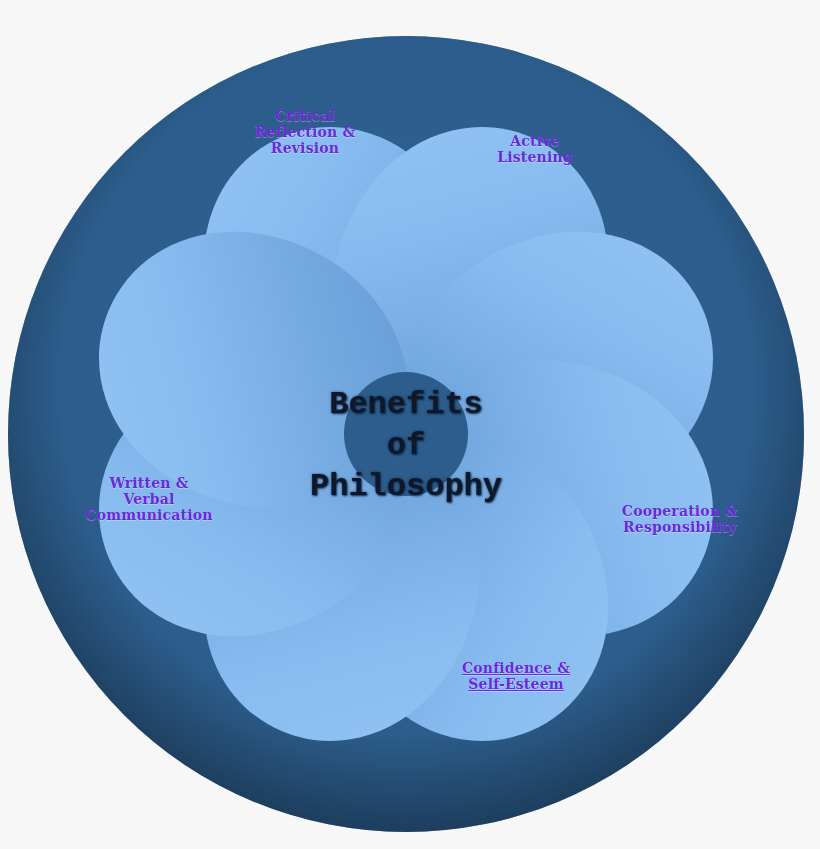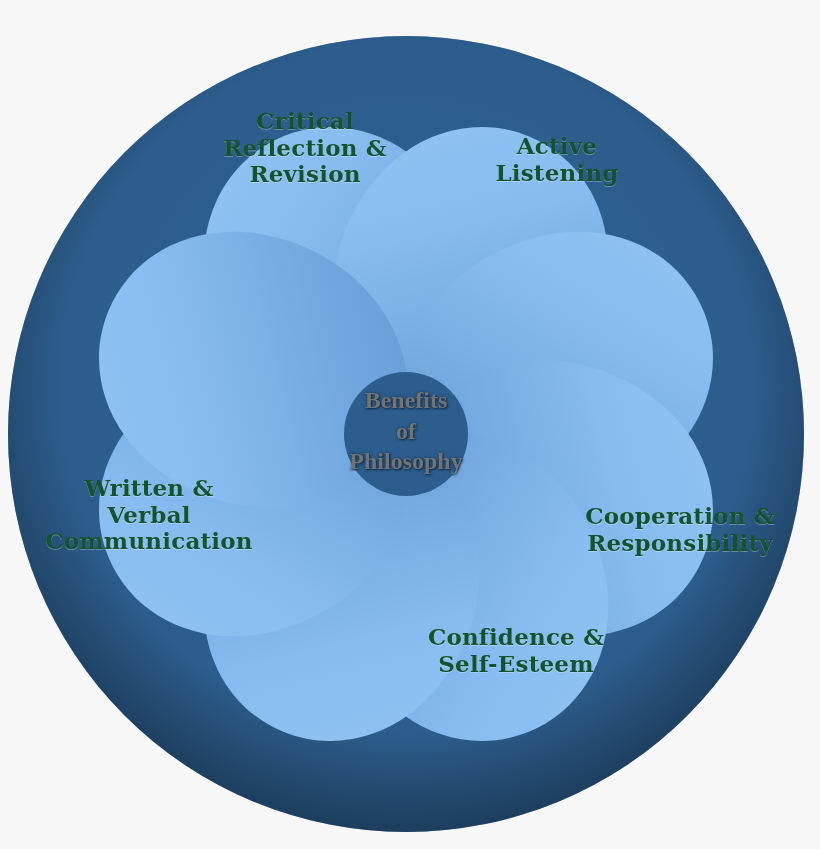--- a/index.html
+++ b/index.html
@@ -20,48 +20,48 @@
     background: #f7f7f7;
   }
   #flower-svg {
     display: block;
     width: 820px;
     height: 849px;
   }
   .petal-label {
     position: absolute;
     text-align: center;
-    color: #14532d;
+    color: #6d28d9;
     font-family: "DejaVu Serif", "Liberation Serif", serif;
     font-weight: bold;
-    font-size: 23px;
+    font-size: 14px;
     line-height: 1.16;
     letter-spacing: 0.2px;
     text-shadow: 0 1px 0 rgba(255,255,255,0.30);
     pointer-events: none;
     white-space: pre-line;
   }
   #center-label {
     position: absolute;
     text-align: center;
-    color: #737373;
-    font-family: Liberation Serif, serif;
+    color: #0f172a;
+    font-family: Liberation Mono, monospace;
     font-weight: bold;
-    font-size: 24px;
+    font-size: 32px;
     line-height: 1.28;
     text-shadow: 1px 1px 2px rgba(10,35,60,0.85), 0 0 3px rgba(10,35,60,0.5);
     pointer-events: none;
     white-space: pre-line;
   }
   
   .lbl-0 { left: 196px; top: 108px; width: 218px; }   
-  .lbl-1 { left: 454px; top: 133px; width: 206px; }   
+  .lbl-1 { left: 432px; top: 133px; width: 206px; }   
   .lbl-2 { left: 520px; top: 289px; width: 268px; }   
   .lbl-3 { left: 556px; top: 503px; width: 248px; }   
-  .lbl-4 { left: 400px; top: 624px; width: 232px; }   
+  .lbl-4 { left: 400px; top: 660px; width: 232px; text-decoration: underline; }   
   .lbl-5 { left: 182px; top: 640px; width: 228px; }   
   .lbl-6 { left: 20px;  top: 475px; width: 258px; }   
   .lbl-7 { left: 28px;  top: 286px; width: 254px; }   
 </style>
 </head>
 <body>
 
 <div id="diagram-root">
 
   <svg id="flower-svg" viewBox="0 0 820 849" xmlns="http://www.w3.org/2000/svg">

